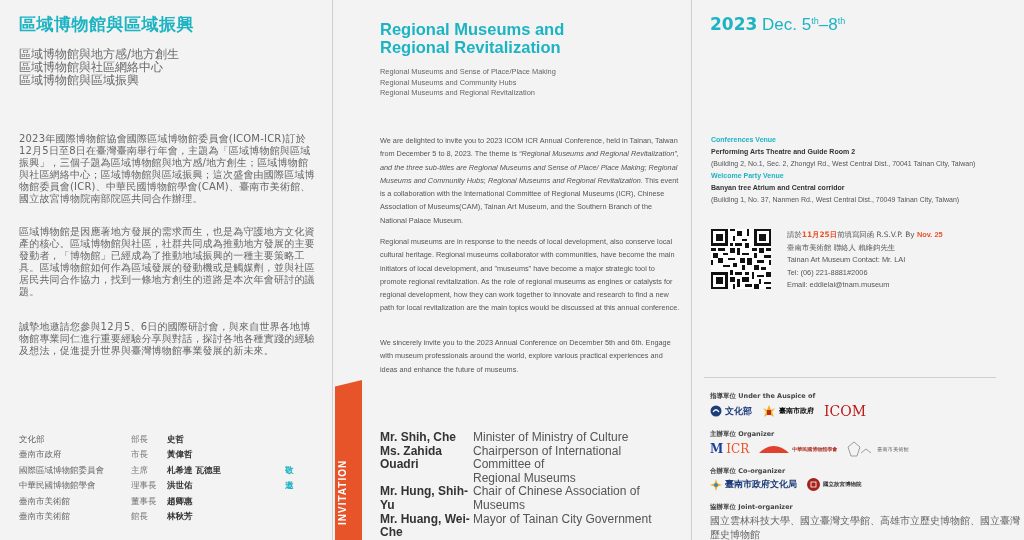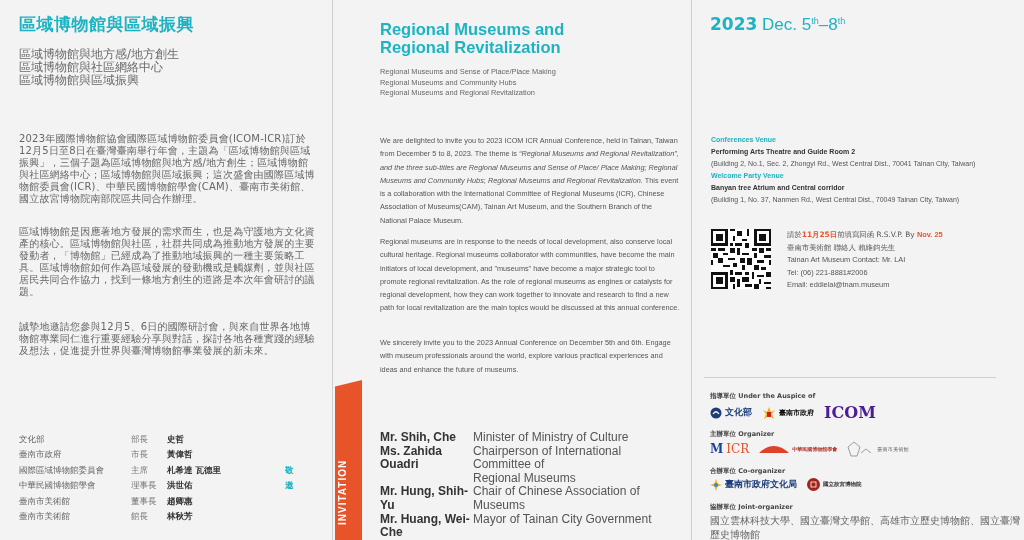--- a/index.html
+++ b/index.html
@@ -204,21 +204,21 @@
         </svg>
       <span class="logo-txt">文化部</span>
     </span>
     <span style="display:flex;align-items:center;gap:3px">
       <svg width="14" height="14" viewBox="0 0 14 14">
           <path d="M7 1L9 6L13 4L10 8L12 13L7 10L2 13L4 8L1 4L5 6Z" fill="#f2b01e"></path>
           <path d="M5 6h4v5H5z" fill="#c8261c"></path>
         </svg>
       <span class="logo-txt" style="font-size:7px;color:#111">臺南市政府</span>
     </span>
-    <span class="logo-txt" style="font-size:16px;font-weight:bold;color:#4c1d95">ICOM</span>
+    <span class="logo-txt" style="font-size:14px;font-weight:normal;color:#b91c1c">ICOM</span>
   </div>
 
   <div class="sec-label" style="top:430px">主辦單位 Organizer</div>
   <div class="logos" style="top:441px">
     <span style="display:flex;align-items:center;gap:3px">
       <span class="logo-txt" style="font-size:12px;color:#1d3d9a">M</span>
       <span class="logo-txt" style="font-size:12px;color:#e8542a;font-weight:normal">ICR</span>
     </span>
     <span style="display:flex;align-items:center;gap:3px">
       <svg width="30" height="12" viewBox="0 0 30 12">

